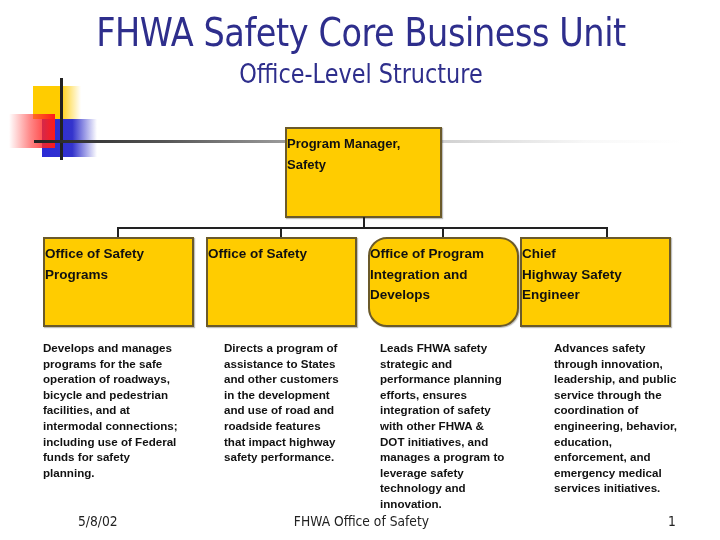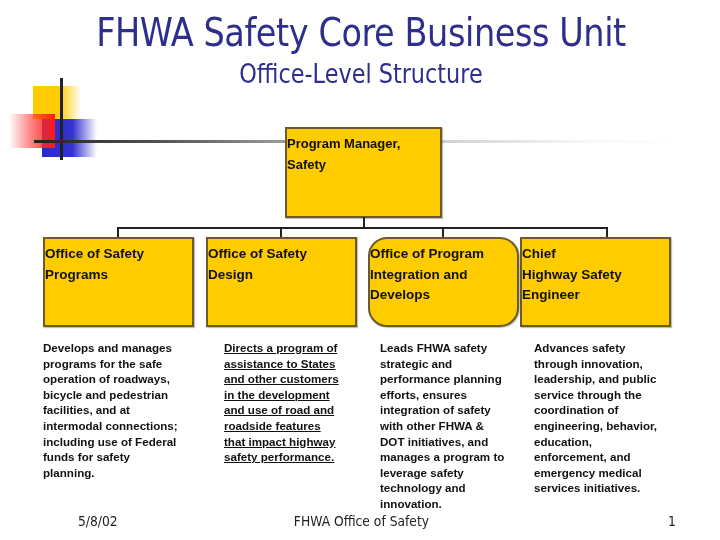--- a/index.html
+++ b/index.html
@@ -42,23 +42,23 @@
   .box-top { left: 285px; top: 127px; width: 157px; height: 91px; font-size: 13px; line-height: 21px; }
   .box-l2 { top: 237px; width: 151px; height: 90px; padding-top: 5px; }
   .b1 { left: 43px; } .b2 { left: 206px; } .b3 { left: 368px; border-radius: 19px; } .b4 { left: 520px; }
 
   .line { position: absolute; background: #222; }
   .desc {
     position: absolute; top: 340px; font-weight: bold; color: #111;
     font-size: 11.6px; line-height: 15.6px; white-space: pre-line;
   }
   .d1 { left: 43px; width: 165px; }
-  .d2 { left: 224px; width: 140px; text-decoration: underline; }
+  .d2 { left: 224px; width: 140px; }
   .d3 { left: 380px; width: 150px; }
-  .d4 { left: 534px; width: 160px; }
+  .d4 { left: 554px; width: 160px; }
 
   .footer {
     position: absolute; top: 513px; font-size: 14px; color: #222;
     font-family: "DejaVu Sans", sans-serif;
     transform: scaleX(0.88);
   }
   .f-date { left: 78px; transform-origin: 0 0; }
   .f-center { left: 0; width: 720px; text-align: center; transform-origin: 372px 0; }
   .f-page { left: 668px; transform-origin: 0 0; }
 </style>
@@ -85,21 +85,20 @@
 <div class="line" style="left:280px; top:227px; width:2px; height:11px;"></div>
 <div class="line" style="left:442px; top:227px; width:2px; height:11px;"></div>
 <div class="line" style="left:606px; top:227px; width:2px; height:11px;"></div>
 
 <div class="box box-l2 b1">
   <div>Office of Safety</div>
   <div>Programs</div>
 </div>
 <div class="box box-l2 b2">
   <div>Office of Safety</div>
-  <div>Design</div>
 </div>
 <div class="box box-l2 b3">
   <div>Office of Program</div>
   <div>Integration and</div>
   <div>Develops</div>
 </div>
 <div class="box box-l2 b4">
   <div>Chief</div>
   <div>Highway Safety</div>
   <div>Engineer</div>

